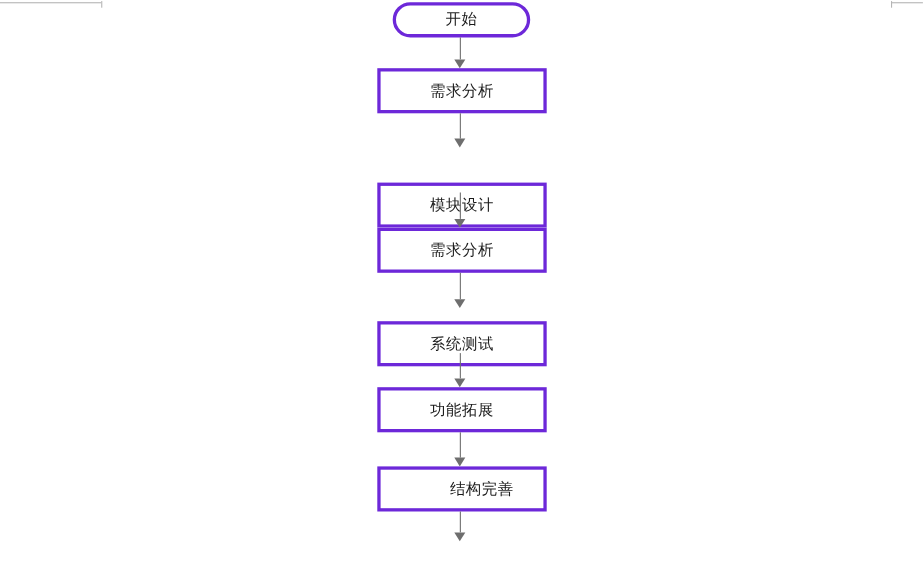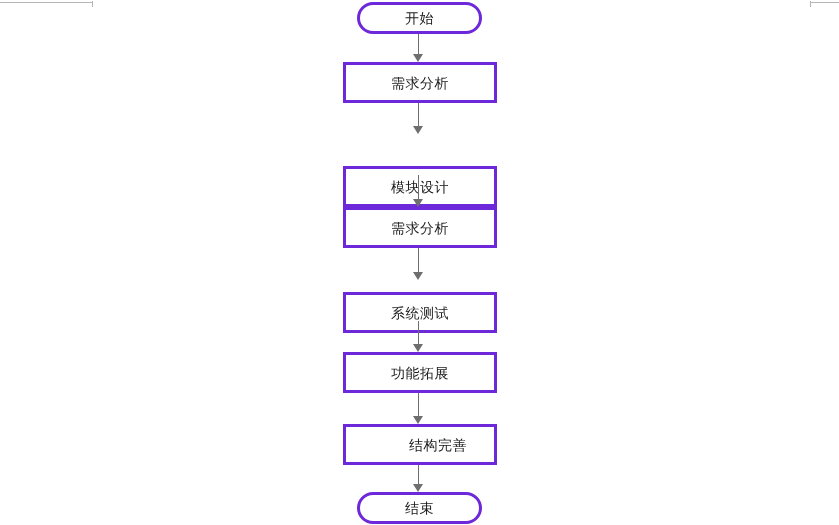--- a/index.html
+++ b/index.html
@@ -138,17 +138,14 @@
   <div class="connector" style="top:393px; height:23px;"></div>
   <div class="arrow-head" style="top:416px;"></div>
 
   <div class="node process" style="top:424px;padding-left:36px;">
     <span>结构完善</span>
   </div>
 
   <div class="connector" style="top:465px; height:19px;"></div>
   <div class="arrow-head" style="top:484px;"></div>
 
-  <div class="node terminal" style="top:492px;">
-    <span>结束</span>
-  </div>
 
 </div>
 
 </body></html>

